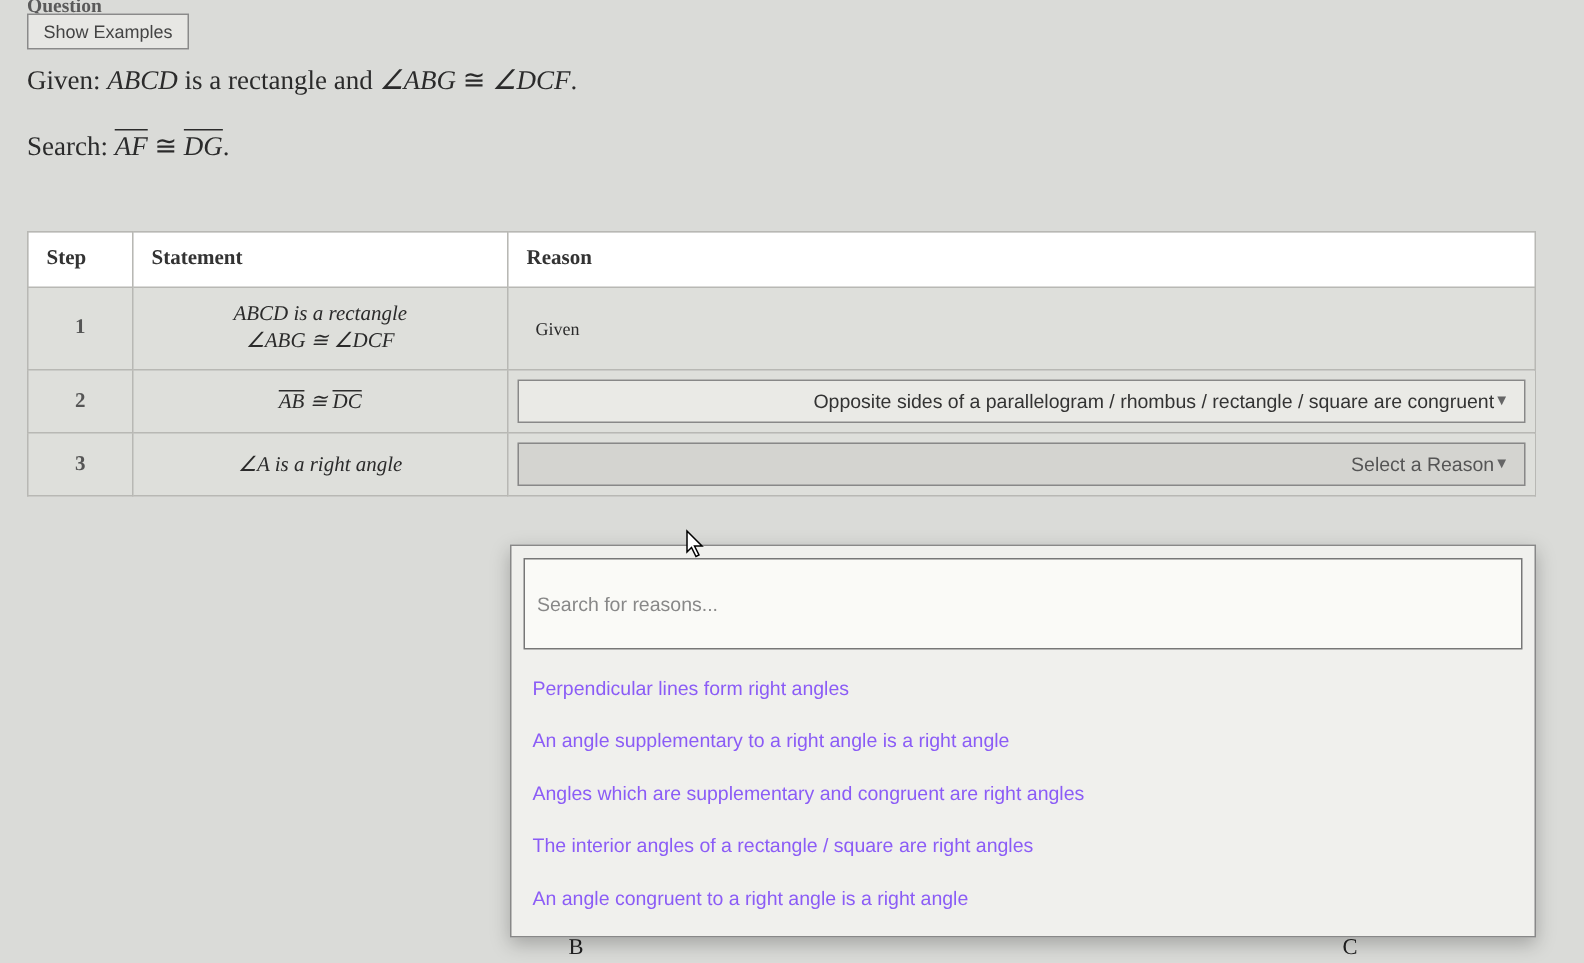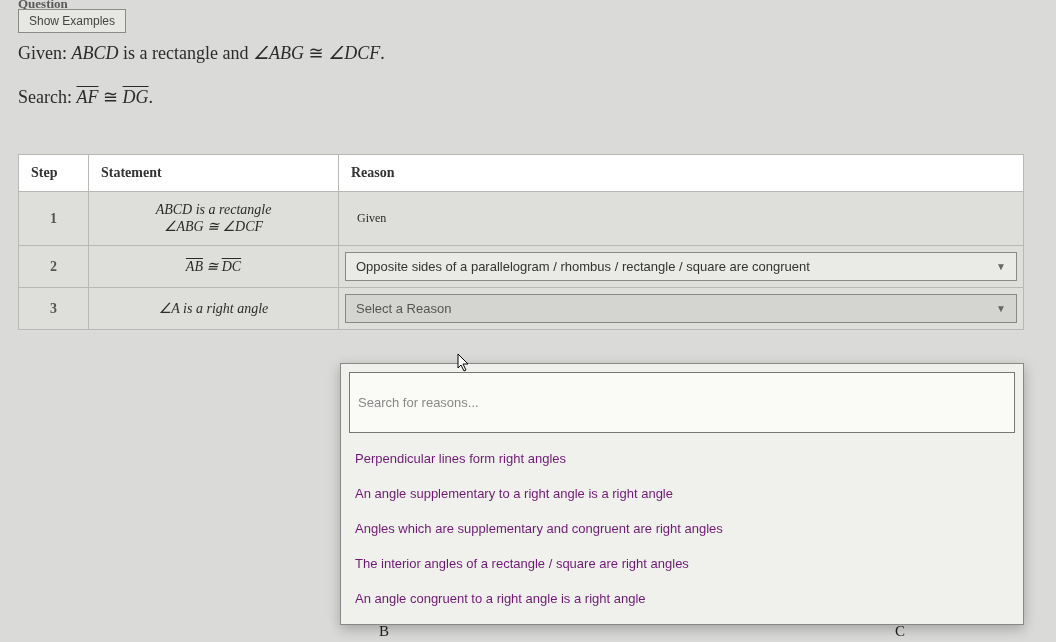--- a/index.html
+++ b/index.html
@@ -72,21 +72,21 @@
     background: #ffffff;
   }
   .col-step { width: 70px; text-align: center; }
   .col-stmt { width: 250px; text-align: center; }
   .col-reason { width: auto; }
   .proof-table td.col-step { text-align: center; font-weight: bold; color:#555;}
   .proof-table td.col-stmt { text-align: center; }
   .reason-select {
     display: flex;
     align-items: center;
-    justify-content: space-between;
+    justify-content: flex-end;
     border: 1px solid #888;
     background: #eaeae6;
     padding: 6px 10px;
     font-family: Arial, sans-serif;
     font-size: 13px;
     color: #333;
     width: 100%;
     position: relative;
   }
   .reason-select.open {
@@ -122,21 +122,21 @@
     padding: 22px 8px;
     font-size: 13px;
     background: #fafaf7;
     font-family: Arial, sans-serif;
     color: #333;
     margin-bottom: 8px;
   }
   .dropdown input::placeholder { color: #888; }
   .dd-item {
     padding: 10px 6px;
-    color: #701a75;
+    color: #8b5cf6;
     cursor: pointer;
   }
   .diagram {
     position: absolute;
     left: 355px;
     top: 570px;
     width: 580px;
     height: 70px;
     z-index: 10;
   }

